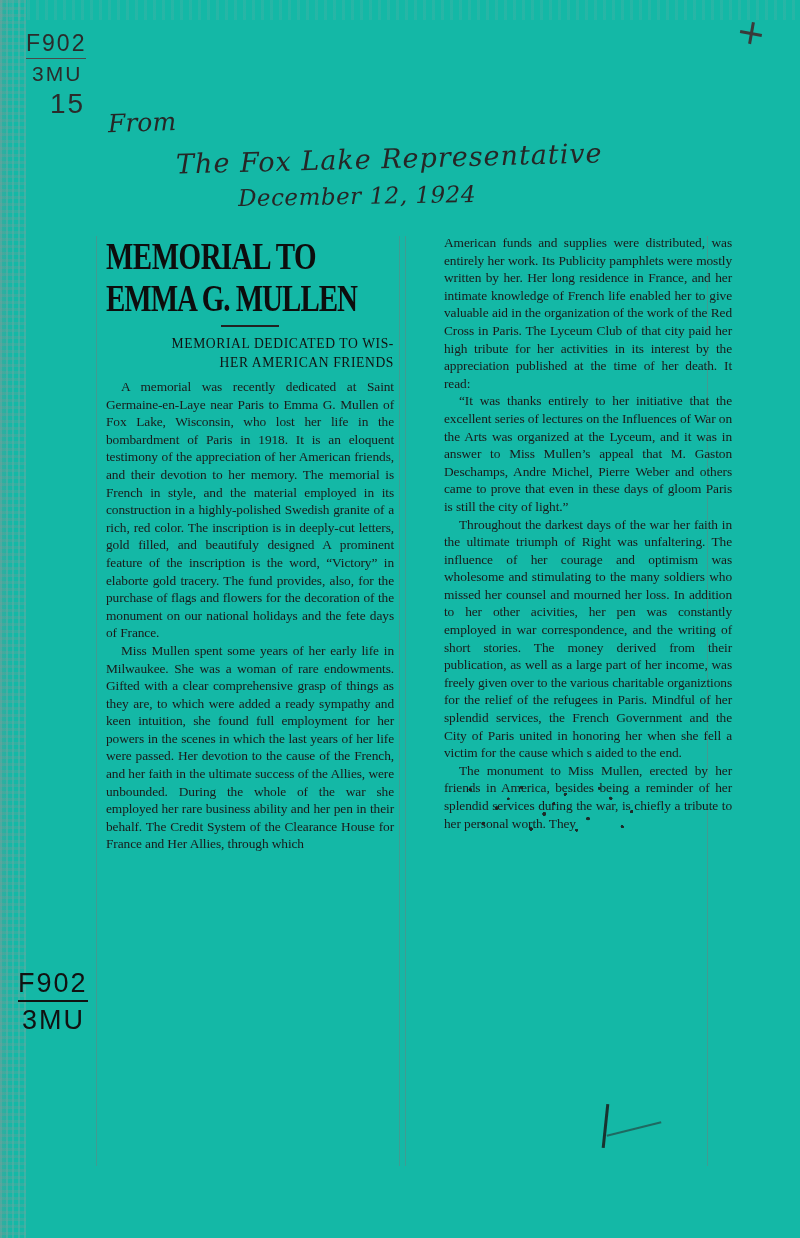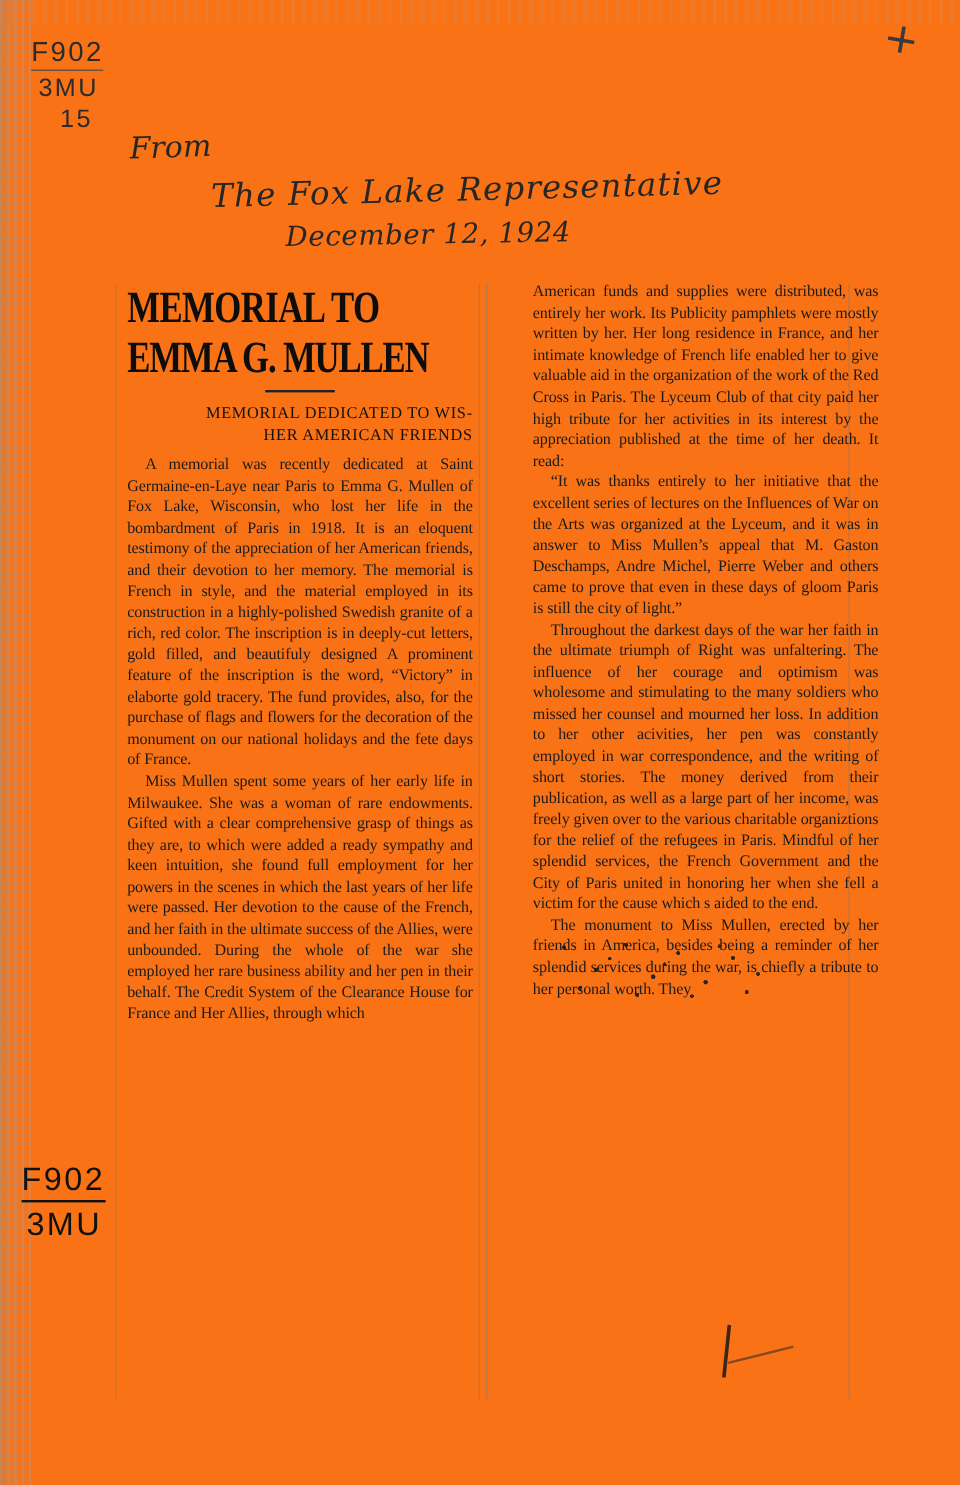--- a/index.html
+++ b/index.html
@@ -14,21 +14,21 @@
     position: relative;
     overflow: hidden;
     font-family: "Liberation Serif", serif;
     color: #1a1a1a;
   }
 
   
   #scan-page {
     position: absolute;
     inset: 0;
-    background: #f97316;
+    background: #14b8a6;
   }
   #left-edge-noise {
     position: absolute;
     left: 0; top: 0;
     width: 26px; height: 100%;
     background:
       repeating-linear-gradient(to bottom,
         rgba(150,150,150,.30) 0px, rgba(150,150,150,.30) 3px,
         rgba(255,255,255,0) 3px, rgba(255,255,255,0) 7px),
       repeating-linear-gradient(to right,
@@ -93,21 +93,21 @@
     padding-bottom: 1px;
     display: inline-block;
   }
   #call-number-top .cn-line2 {
     font-size: 21px;
     display: block;
     margin-top: 3px;
     margin-left: 6px;
   }
   #call-number-top .cn-line3 {
-    font-size: 21px;
+    font-size: 28px;
     display: block;
     margin-top: 2px;
     margin-left: 24px;
   }
 
   #call-number-bottom {
     position: absolute;
     left: 18px; top: 968px;
     font-family: "Liberation Sans", sans-serif;
     color: #111;

